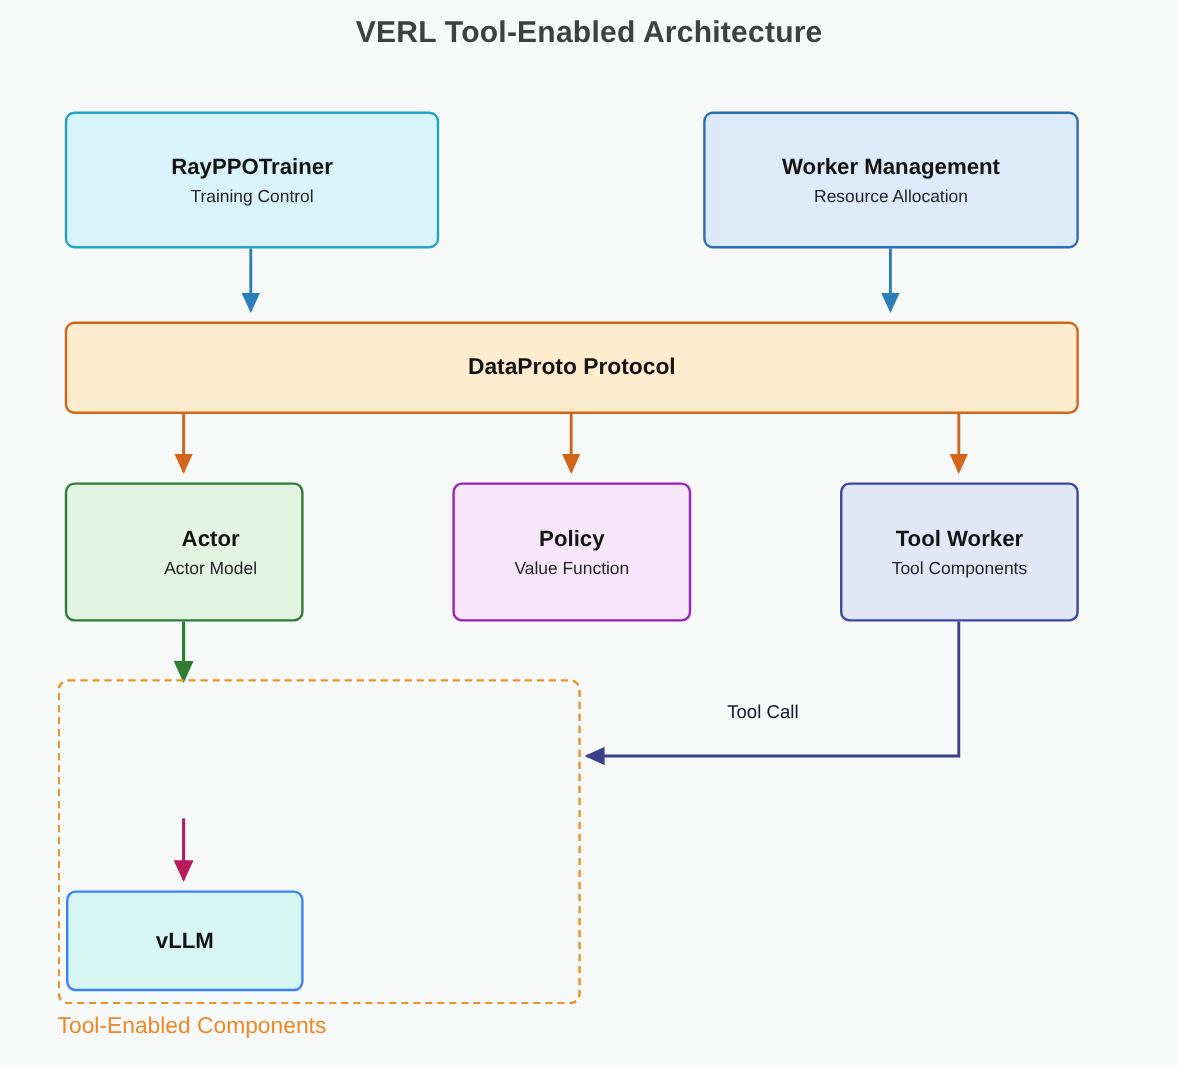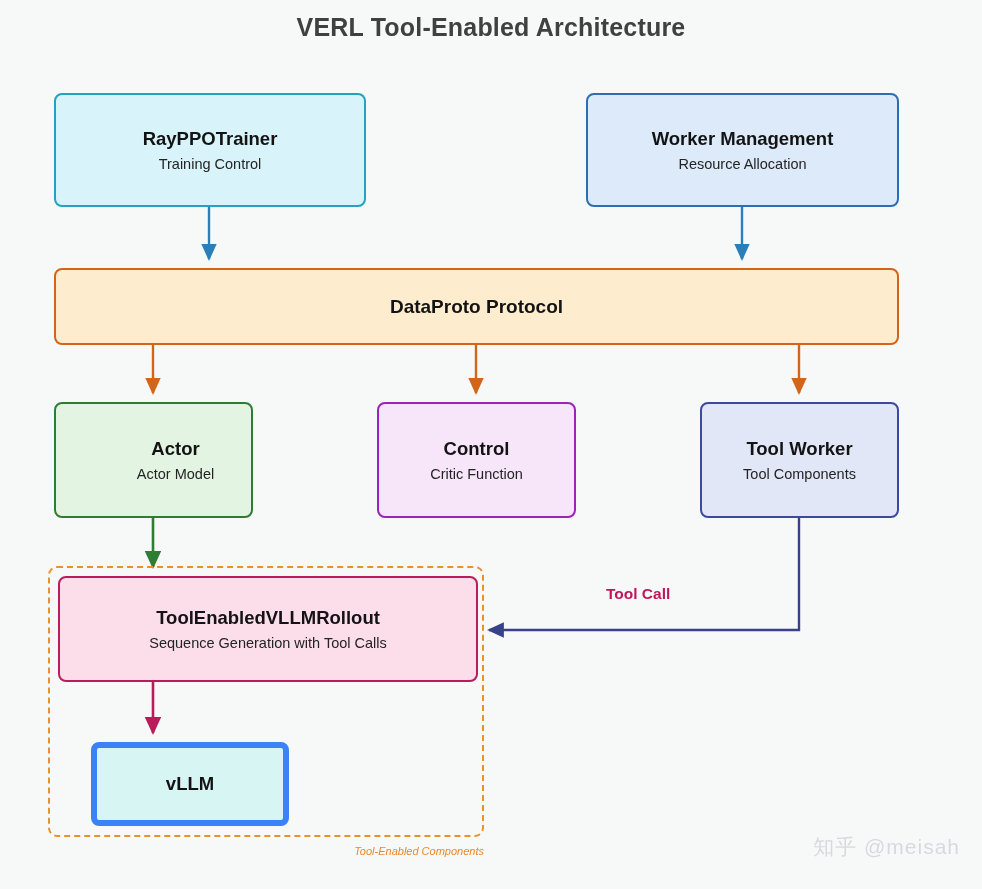--- a/index.html
+++ b/index.html
@@ -82,48 +82,47 @@
   #node-tool-worker {
     left: 700px; top: 402px; width: 199px; height: 116px;
     background: #e2e7f8; border: 2px solid #3b4a9e;
   }
   #node-rollout {
     left: 58px; top: 576px; width: 420px; height: 106px;
     background: #fbdeea; border: 2px solid #b81d5b;
   }
   #node-vllm {
     left: 55px; top: 742px; width: 198px; height: 84px;
-    background: #d6f5f3; border: 6px solid #3b82f6; margin-left: 36px;
+    background: #d6f5f3; border: 2px solid #3b82f6;
   }
 
   
   #subgraph-tool-enabled {
     position: absolute;
     left: 48px; top: 566px;
     width: 436px; height: 271px;
     box-sizing: border-box;
     border: 2.5px dashed #e8922a;
     border-radius: 9px;
     background: transparent;
   }
   #subgraph-label {
     position: absolute;
     left: 48px; top: 845px;
     width: 436px;
-    text-align: right;
-    font-size: 11px;
-    font-style: italic;
+    text-align: left;
+    font-size: 19px;
     color: #e8892a;
   }
 
   .edge-label {
     position: absolute;
     font-size: 15.5px;
-    font-weight: bold;
-    color: #be185d;
+    font-weight: normal;
+    color: #0f172a;
     white-space: nowrap;
   }
   #label-tool-call {
     left: 606px; top: 585px;
   }
 
   #watermark {
     position: absolute;
     right: 22px; bottom: 28px;
     font-size: 21px;
@@ -191,35 +190,30 @@
   <div class="node wide" id="node-dataproto">
     <div class="n-title">DataProto Protocol</div>
   </div>
 
   <div class="node" id="node-actor">
     <div class="n-title">Actor</div>
     <div class="n-sub">Actor Model</div>
   </div>
 
   <div class="node" id="node-critic">
-    <div class="n-title">Control</div>
-    <div class="n-sub">Critic Function</div>
+    <div class="n-title">Policy</div>
+    <div class="n-sub">Value Function</div>
   </div>
 
   <div class="node" id="node-tool-worker">
     <div class="n-title">Tool Worker</div>
     <div class="n-sub">Tool Components</div>
   </div>
 
-  <div class="node" id="node-rollout">
-    <div class="n-title">ToolEnabledVLLMRollout</div>
-    <div class="n-sub">Sequence Generation with Tool Calls</div>
-  </div>
 
   <div class="node" id="node-vllm">
     <div class="n-title">vLLM</div>
   </div>
 
   <div class="edge-label" id="label-tool-call">Tool Call</div>
 
-  <div id="watermark">知乎 @meisah</div>
 
 </div>
 
 </body></html>

